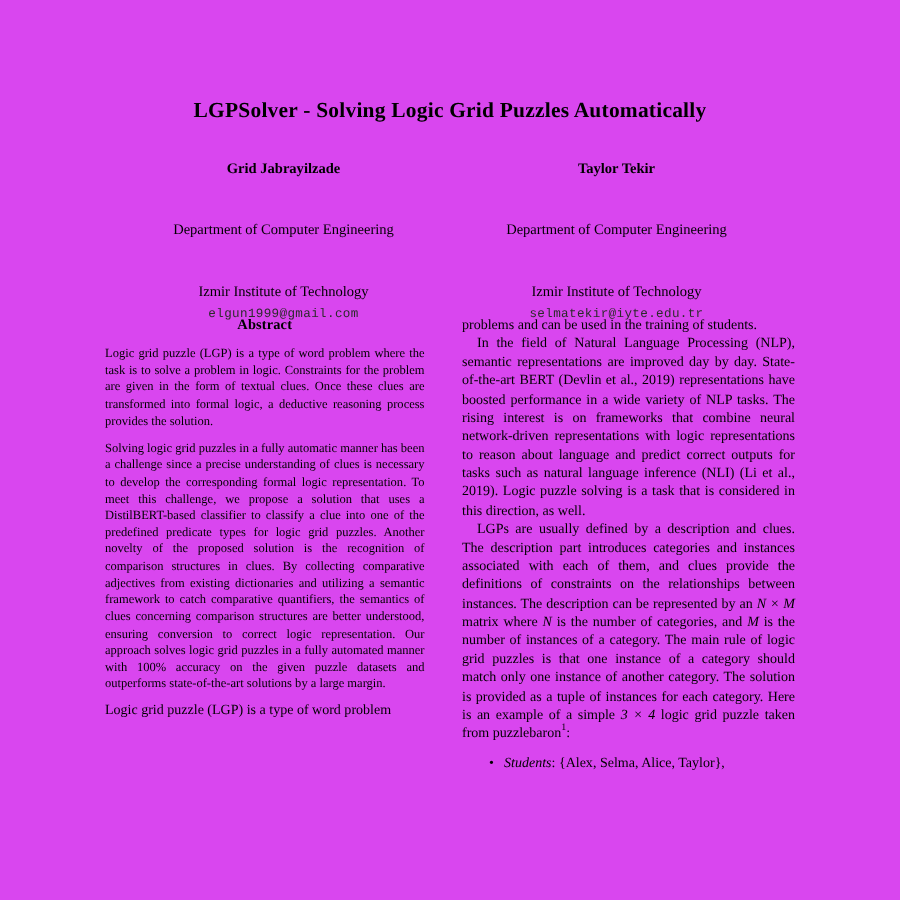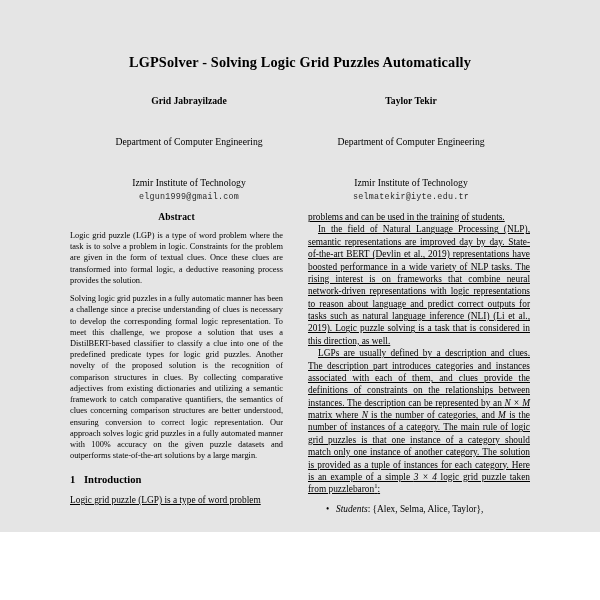--- a/index.html
+++ b/index.html
@@ -12,24 +12,24 @@
     width: 600px;
     height: 600px;
     overflow: hidden;
     font-family: "Liberation Serif", "DejaVu Serif", serif;
     color: #000000;
     -webkit-font-smoothing: antialiased;
   }
   .page {
     position: relative;
     width: 600px;
-    height: 532px;
+    height: 600px;
     box-sizing: border-box;
-    padding: 0;
-    background: #e5e5e5;
+    padding: 12px;
+    background: #d946ef;
   }
 
   
   .title-block {
     padding-top: 54px;
     text-align: center;
   }
   .paper-title {
     font-family: "Liberation Serif", "DejaVu Serif", serif;
     font-size: 14.3px;
@@ -116,21 +116,20 @@
     min-width: 14px;
   }
 
   .body-p {
     font-size: 9.35px;
     line-height: 1.325;
     text-align: justify;
     text-justify: inter-word;
     margin: 0 0 0 0;
     text-indent: 0;
-    text-decoration: underline;
   }
   .body-p.indent { text-indent: 10px; }
   .body-p + .body-p { margin-top: 0; }
 
   .mathit {
     font-family: "Liberation Serif", "DejaVu Serif", serif;
     font-style: italic;
   }
 
   .bullet-list {
@@ -189,23 +188,20 @@
   <div class="columns">
 
     <div class="col col-left">
 
       <div class="section-center">Abstract</div>
 
       <p class="abstract-p">Logic grid puzzle (LGP) is a type of word problem where the task is to solve a problem in logic. Constraints for the problem are given in the form of textual clues. Once these clues are transformed into formal logic, a deductive reasoning process provides the solution.</p>
 
       <p class="abstract-p">Solving logic grid puzzles in a fully automatic manner has been a challenge since a precise understanding of clues is necessary to develop the corresponding formal logic representation. To meet this challenge, we propose a solution that uses a DistilBERT-based classifier to classify a clue into one of the predefined predicate types for logic grid puzzles. Another novelty of the proposed solution is the recognition of comparison structures in clues. By collecting comparative adjectives from existing dictionaries and utilizing a semantic framework to catch comparative quantifiers, the semantics of clues concerning comparison structures are better understood, ensuring conversion to correct logic representation. Our approach solves logic grid puzzles in a fully automated manner with 100% accuracy on the given puzzle datasets and outperforms state-of-the-art solutions by a large margin.</p>
 
-      <div class="section-head">
-        <span class="num">1</span><span>Introduction</span>
-      </div>
 
       <p class="body-p">Logic grid puzzle (LGP) is a type of word problem</p>
 
     </div>
 
     <div class="col col-right">
 
       <p class="body-p">problems and can be used in the training of students.</p>
 
       <p class="body-p indent">In the field of Natural Language Processing (NLP), semantic representations are improved day by day. State-of-the-art BERT (Devlin et al., 2019) representations have boosted performance in a wide variety of NLP tasks. The rising interest is on frameworks that combine neural network-driven representations with logic representations to reason about language and predict correct outputs for tasks such as natural language inference (NLI) (Li et al., 2019). Logic puzzle solving is a task that is considered in this direction, as well.</p>

